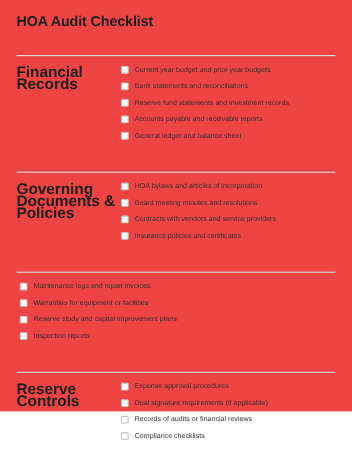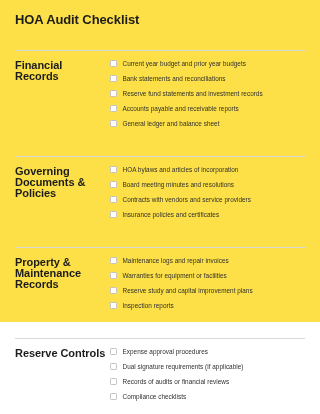--- a/index.html
+++ b/index.html
@@ -10,24 +10,24 @@
   body {
     width: 320px;
     height: 414px;
     overflow: hidden;
     font-family: "Liberation Sans", sans-serif;
     -webkit-font-smoothing: antialiased;
   }
 
   .page {
     width: 320px;
-    height: 322px;
+    height: 374px;
     box-sizing: border-box;
     padding: 0 15px;
-    background: #fde047;
+    background: #ef4444;
     position: relative;
   }
 
   
   .doc-title {
     font-size: 13px;
     font-weight: bold;
     color: #1c1c1c;
     letter-spacing: -0.1px;
     padding-top: 12px;
@@ -44,21 +44,21 @@
 
   
   .section {
     display: flex;
     flex-direction: row;
     align-items: flex-start;
   }
   .section-heading {
     width: 92px;
     flex: 0 0 92px;
-    font-size: 11px;
+    font-size: 14px;
     font-weight: bold;
     color: #1c1c1c;
     line-height: 11px;
     letter-spacing: -0.05px;
     padding-top: 9px;
   }
   .section-items {
     flex: 1 1 auto;
     padding-top: 8px;
     padding-left: 3px;
@@ -154,21 +154,20 @@
         <div class="checkbox"></div>
         <div class="check-label">Insurance policies and certificates</div>
       </div>
     </div>
   </div>
 
   <div class="gap-sect"></div>
 
   <div class="divider"></div>
   <div class="section">
-    <div class="section-heading">Property &amp; Maintenance Records</div>
     <div class="section-items">
       <div class="check-item">
         <div class="checkbox"></div>
         <div class="check-label">Maintenance logs and repair invoices</div>
       </div>
       <div class="check-item">
         <div class="checkbox"></div>
         <div class="check-label">Warranties for equipment or facilities</div>
       </div>
       <div class="check-item">

